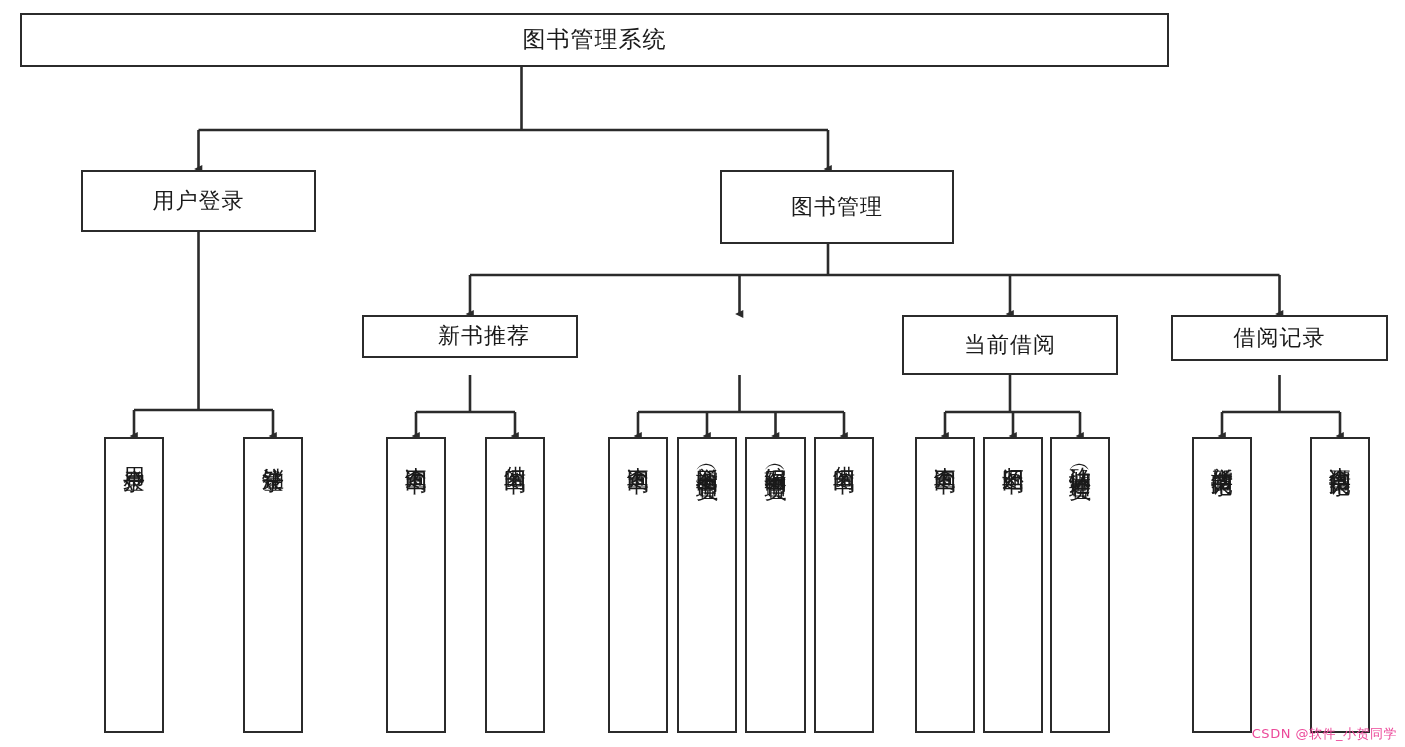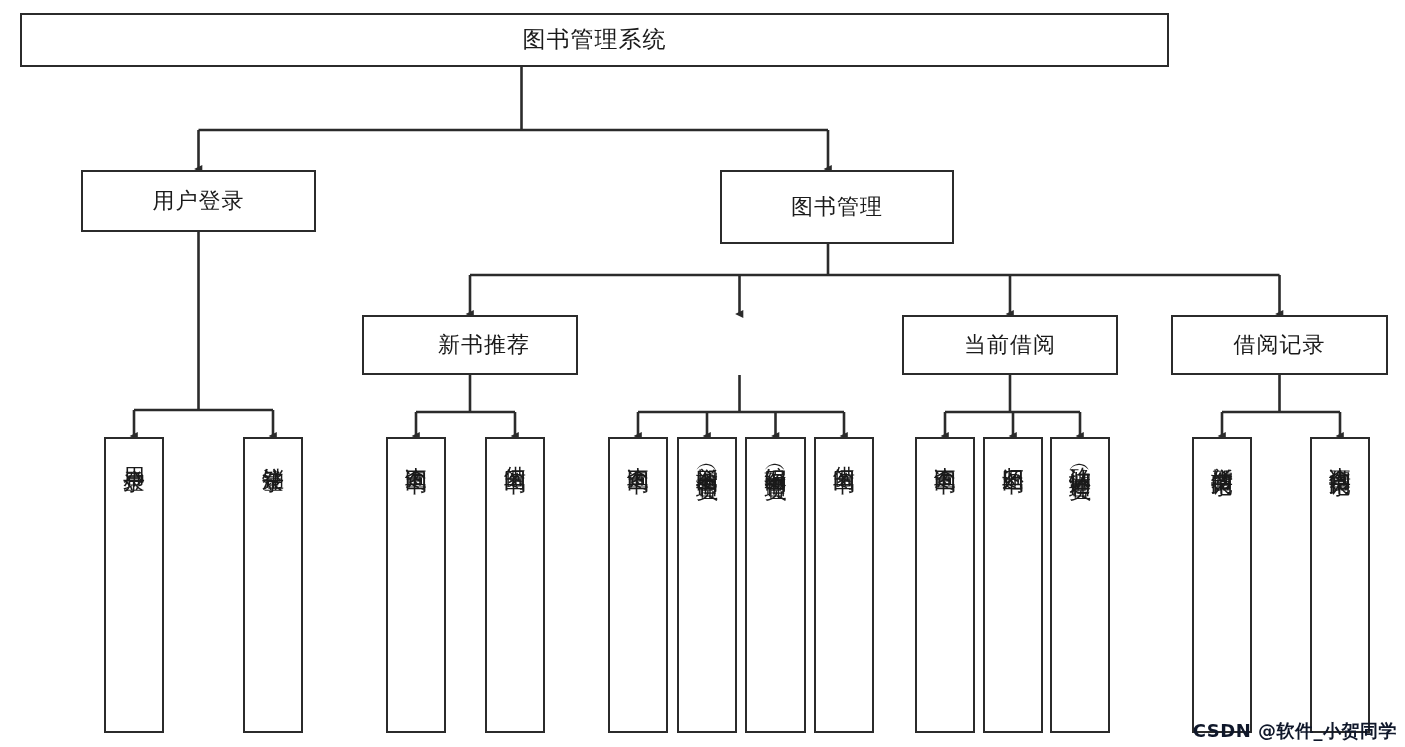--- a/index.html
+++ b/index.html
@@ -55,26 +55,25 @@
     font-size: 22px;
     line-height: 1.18;
     letter-spacing: 2px;
     white-space: nowrap;
     text-align: left;
   }
   .watermark {
     position: absolute;
     right: 8px;
     bottom: 4px;
-    font-size: 18px;
-    color: #0f172a;
+    font-size: 13px;
+    color: #ec4899;
     letter-spacing: 0.5px;
     white-space: nowrap;
     user-select: none;
-    font-weight: bold;
   }
 </style>
 </head>
 <body>
 
 <div id="diagram-root">
 
   <svg id="edge-layer" viewBox="0 0 1405 747" width="1405" height="747" xmlns="http://www.w3.org/2000/svg">
     <defs>
       <marker id="arrowhead" markerWidth="9" markerHeight="9" refX="4.5" refY="4.2" orient="auto" markerUnits="userSpaceOnUse">
@@ -122,27 +121,27 @@
     <span>图书管理系统</span>
   </div>
 
   <div class="node horiz" style="left: 81px; top: 170px; width: 235px; height: 62px;">
     <span>用户登录</span>
   </div>
   <div class="node horiz" style="left: 711px; top: 170px; width: 234px; height: 74px; margin-left: 9px;">
     <span>图书管理</span>
   </div>
 
-  <div class="node horiz" style="left: 362px; top: 315px; width: 216px; height: 60px; padding-left: 28px;">
+  <div class="node horiz" style="left: 362px; top: 315px; width: 216px; height: 43px; padding-left: 28px;">
     <span>新书推荐</span>
   </div>
   <div class="node horiz" style="left: 902px; top: 315px; width: 216px; height: 60px; justify-content: center;">
     <span>当前借阅</span>
   </div>
-  <div class="node horiz" style="left: 1171px; top: 315px; width: 217px; height: 60px;">
+  <div class="node horiz" style="left: 1171px; top: 315px; width: 217px; height: 46px;">
     <span>借阅记录</span>
   </div>
 
   <div class="node leaf" style="left: 104px; top: 437px; width: 60px; height: 296px;">
     <span class="vtext">用户登录</span>
   </div>
   <div class="node leaf" style="left: 243px; top: 437px; width: 60px; height: 296px;">
     <span class="vtext">注销登录</span>
   </div>
   <div class="node leaf" style="left: 386px; top: 437px; width: 60px; height: 296px;">

